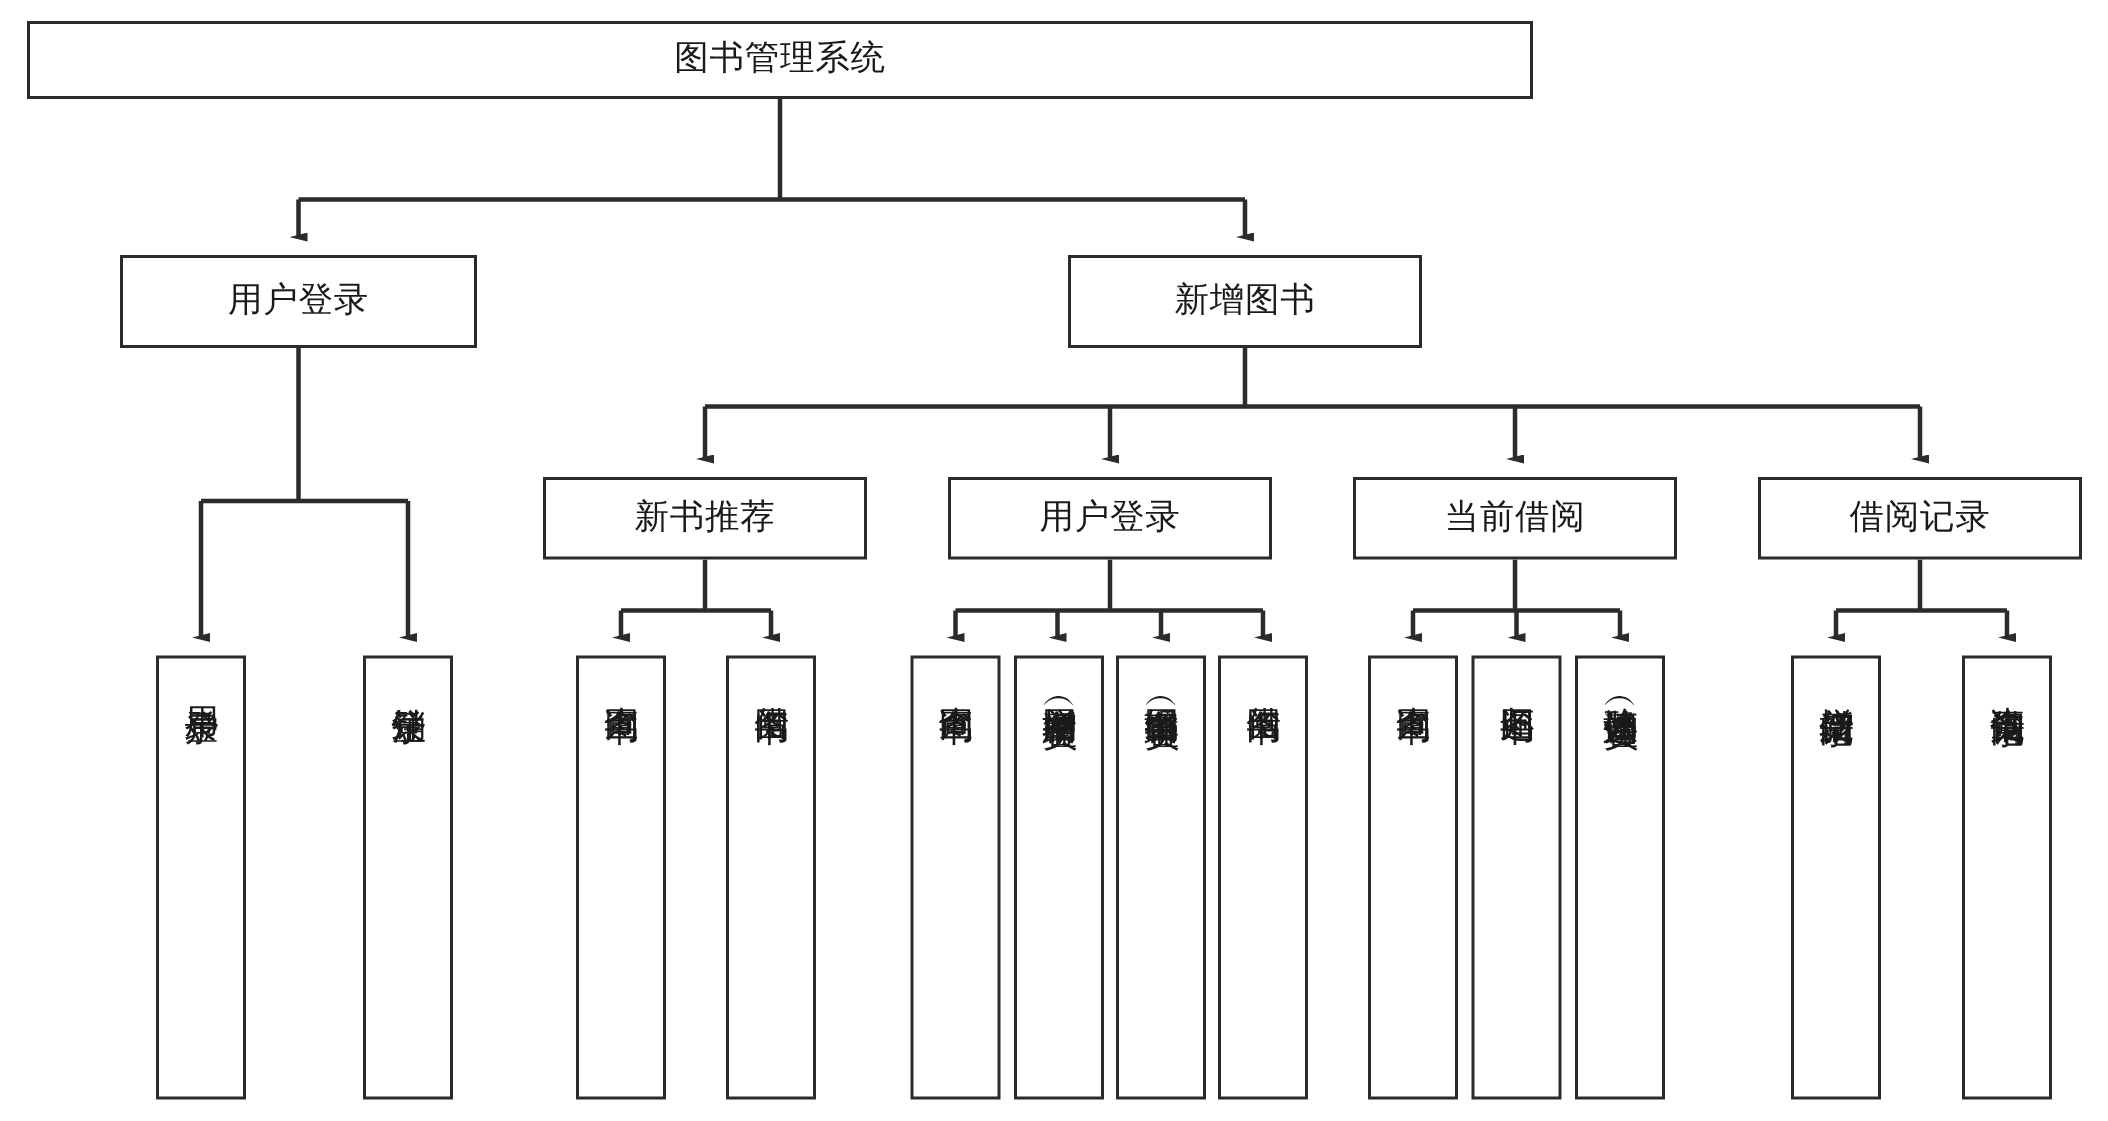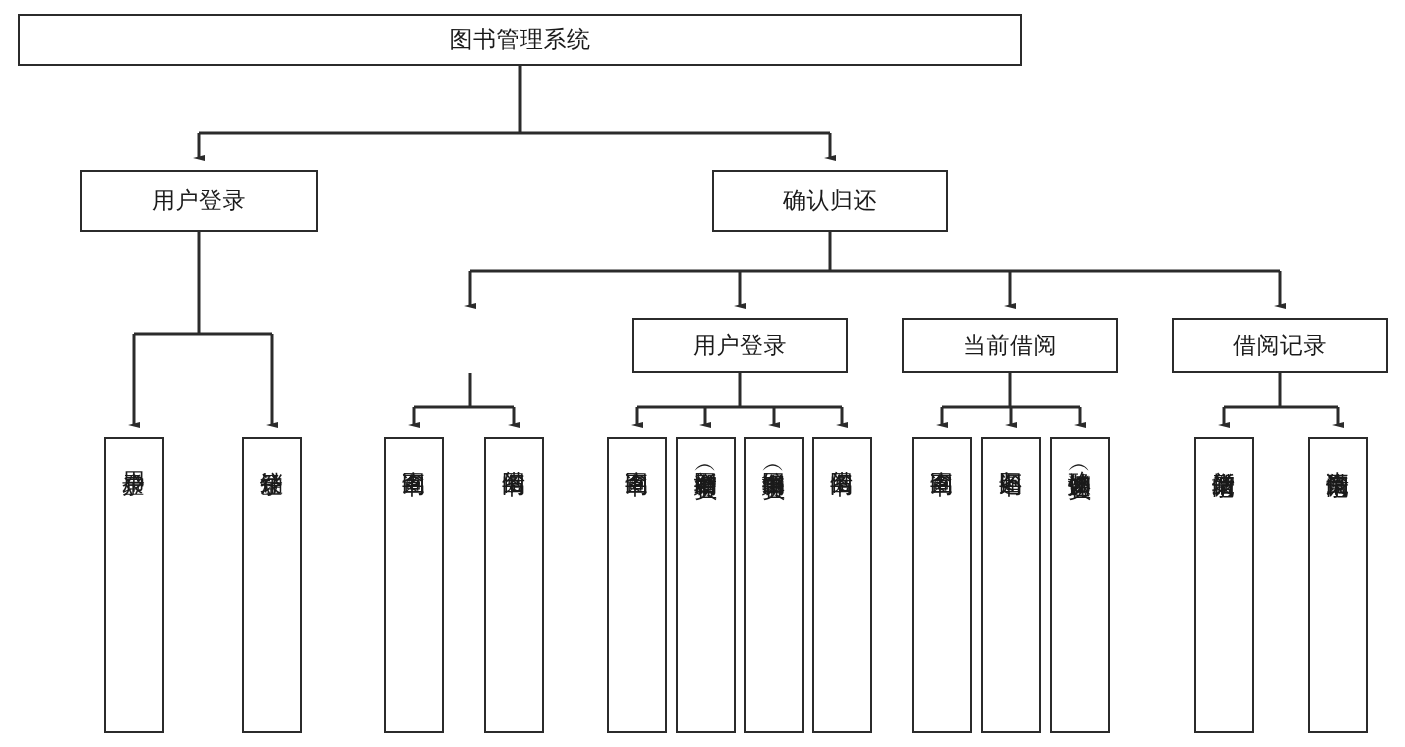--- a/index.html
+++ b/index.html
@@ -128,23 +128,26 @@
 
   <div class="node root horizontal" style="left:18px; top:14px; width:1004px; height:52px;">
     <span class="node-label">图书管理系统</span>
   </div>
 
   <div class="node horizontal" style="left:80px; top:170px; width:238px; height:62px;">
     <span class="node-label">用户登录</span>
   </div>
 
   <div class="node horizontal" style="left:712px; top:170px; width:236px; height:62px;">
-    <span class="node-label">确认归还</span>
-  </div>
-
+    <span class="node-label">新增图书</span>
+  </div>
+
+  <div class="node horizontal" style="left:362px; top:318px; width:216px; height:55px;">
+    <span class="node-label">新书推荐</span>
+  </div>
 
   <div class="node horizontal" style="left:632px; top:318px; width:216px; height:55px;">
     <span class="node-label">用户登录</span>
   </div>
 
   <div class="node horizontal" style="left:902px; top:318px; width:216px; height:55px;">
     <span class="node-label">当前借阅</span>
   </div>
 
   <div class="node horizontal" style="left:1172px; top:318px; width:216px; height:55px;">

